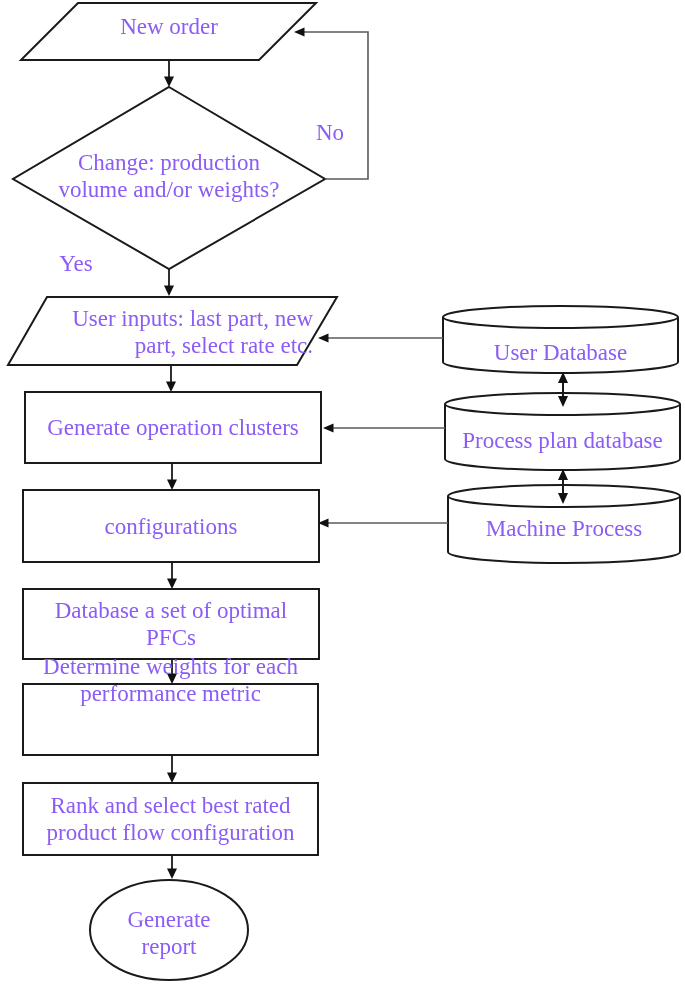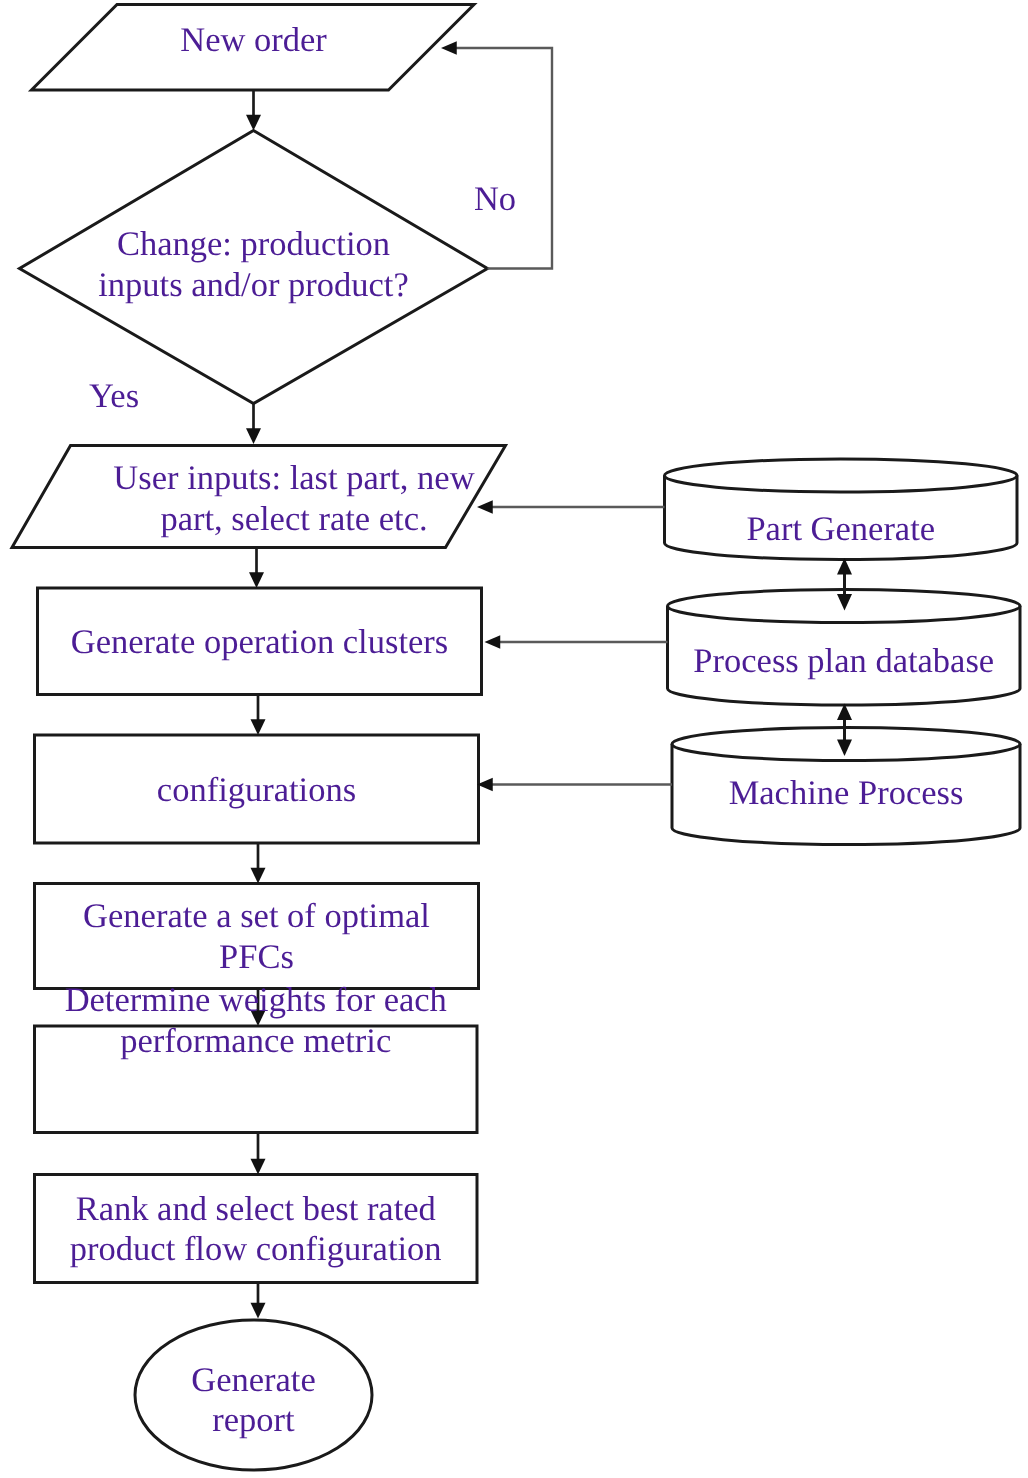--- a/index.html
+++ b/index.html
@@ -10,25 +10,25 @@
     font-family:"Liberation Serif","DejaVu Serif",serif;
     overflow:hidden;
   }
   .canvas svg{position:absolute;left:0;top:0;}
   .lbl{
     position:absolute;
     display:flex;flex-direction:column;
     align-items:center;justify-content:center;
     text-align:center;
     font-size:23px;line-height:27px;
-    color:#4c1d95;
+    color:#8b5cf6;
     white-space:nowrap;
     pointer-events:none;
   }
-  .lbl.left{align-items:center;text-align:left;margin-left:11px;}
+  .lbl.left{align-items:flex-end;text-align:left;}
 </style>
 </head>
 <body>
 
 <div class="canvas">
 
   <svg width="685" height="985" viewBox="0 0 685 985">
 
     <g stroke="#1a1a1a" stroke-width="2" fill="#ffffff">
       <path d="M443,317 L443,362 A117.5,11 0 0,0 678,362 L678,317"></path>
@@ -116,58 +116,58 @@
       </g>
     </g>
   </svg>
 
   <div class="lbl" style="left:21px;top:2px;width:296px;height:48px">
     <div>New order</div>
   </div>
 
   <div class="lbl" style="left:14px;top:148px;width:310px;height:56px">
     <div>Change: production</div>
-    <div>inputs and/or product?</div>
+    <div>volume and/or weights?</div>
   </div>
 
   <div class="lbl left" style="left:57px;top:304px;width:256px;height:56px">
     <div>User inputs: last part, new</div>
     <div>part, select rate etc.</div>
   </div>
 
   <div class="lbl" style="left:25px;top:392px;width:296px;height:71px">
     <div>Generate operation clusters</div>
   </div>
 
   <div class="lbl" style="left:23px;top:490px;width:296px;height:72px">
     <div>configurations</div>
   </div>
 
   <div class="lbl" style="left:23px;top:589px;width:296px;height:70px">
-    <div>Generate a set of optimal</div>
+    <div>Database a set of optimal</div>
     <div>PFCs</div>
   </div>
 
   <div class="lbl" style="left:23px;top:644px;width:295px;height:71px">
     <div>Determine weights for each</div>
     <div>performance metric</div>
   </div>
 
   <div class="lbl" style="left:90px;top:905px;width:158px;height:55px">
     <div>Generate</div>
     <div>report</div>
   </div>
 
   <div class="lbl" style="left:23px;top:783px;width:295px;height:72px">
     <div>Rank and select best rated</div>
     <div>product flow configuration</div>
   </div>
 
   <div class="lbl" style="left:443px;top:325px;width:235px;height:54px">
-    <div>Part Generate</div>
+    <div>User Database</div>
   </div>
 
   <div class="lbl" style="left:445px;top:413px;width:235px;height:54px">
     <div>Process plan database</div>
   </div>
 
   <div class="lbl" style="left:448px;top:501px;width:232px;height:54px">
     <div>Machine Process</div>
   </div>
 

